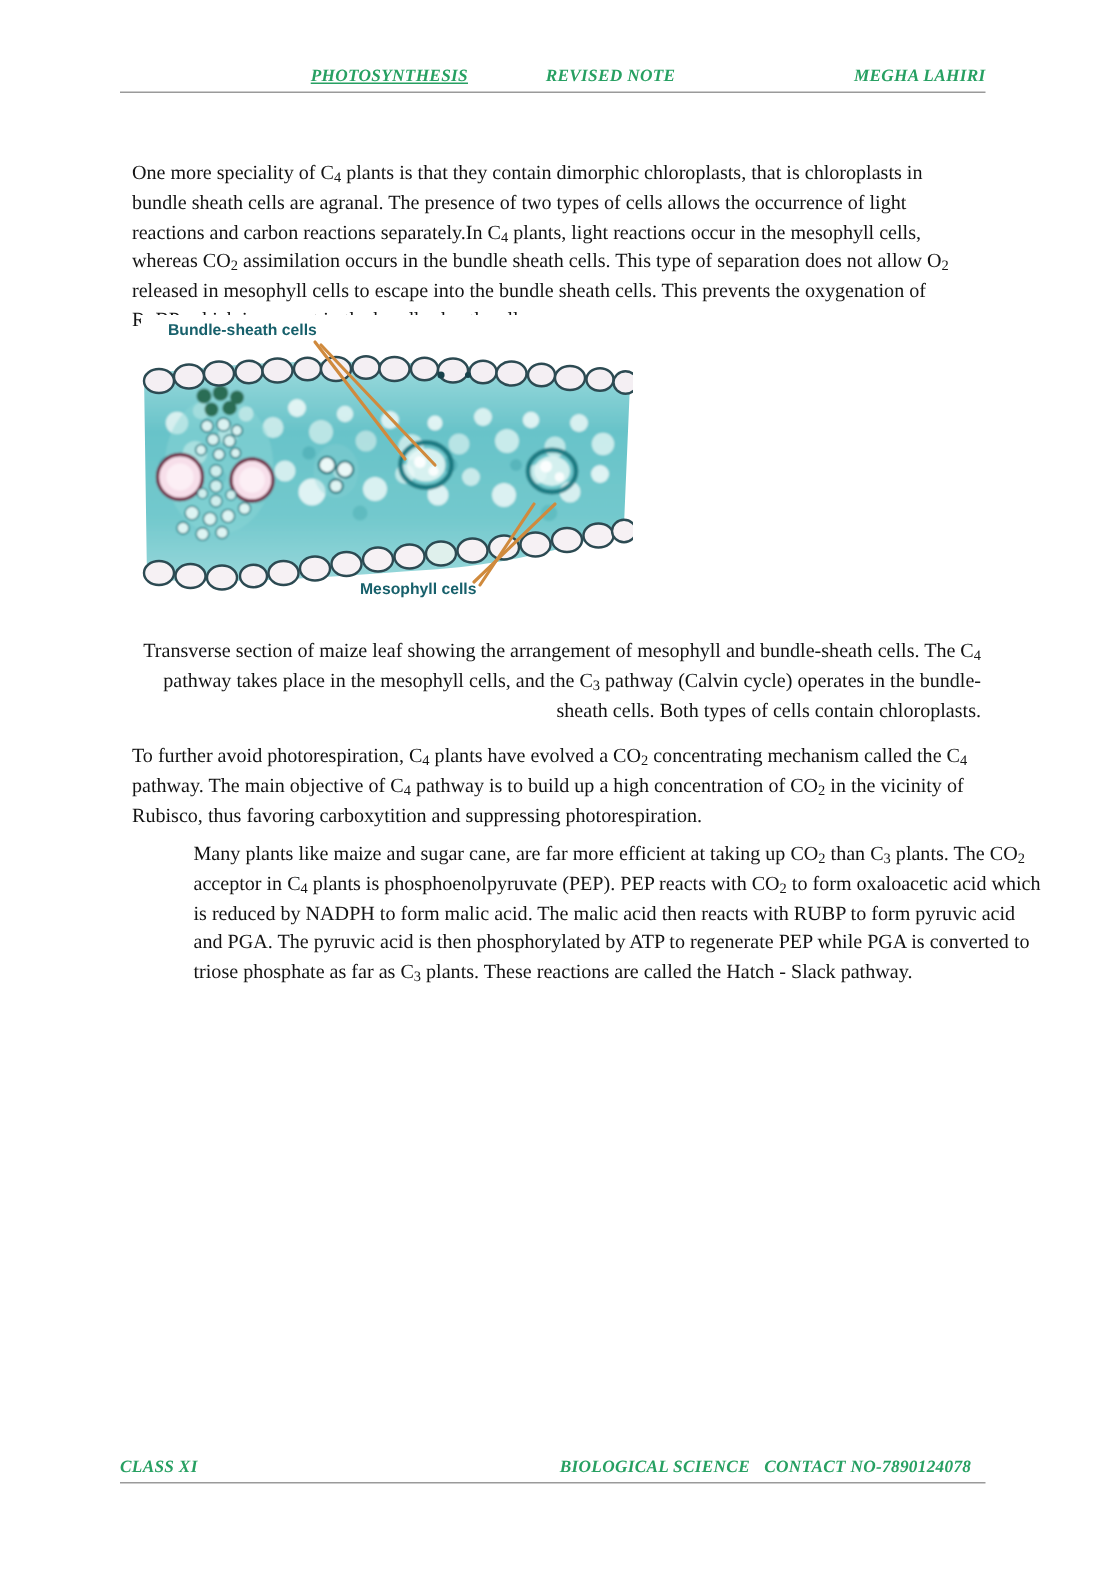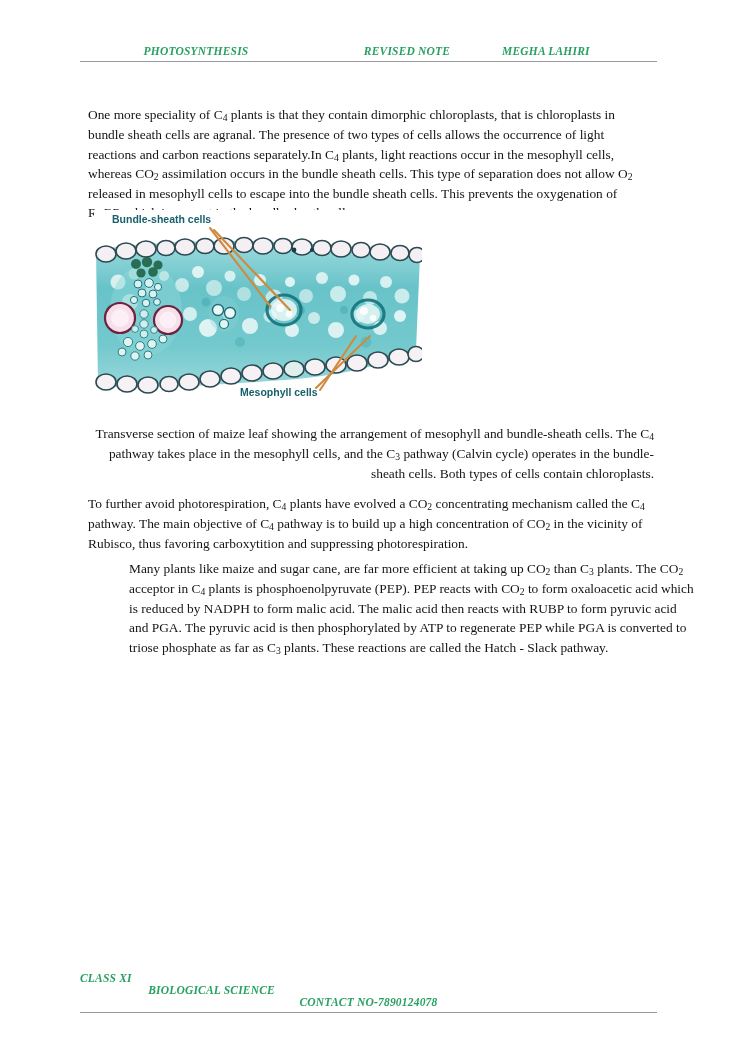--- a/index.html
+++ b/index.html
@@ -38,25 +38,25 @@
   .runner::after {
     content: "";
     position: absolute;
     left: 0;
     right: 0;
     bottom: -5px;
     height: 1px;
     background: #9a9a9a;
   }
   .runner-head { top: 45px; }
-  .runner-foot { top: 972px; flex-direction: column; }
-
-  .rh-left   { width: 232px; text-align: center; }
+  .runner-foot { top: 972px; }
+
+  .rh-left   { width: 232px; text-align: right; text-decoration: underline; }
   .rh-center { width: 190px; text-align: center; }
-  .rh-right  { flex: 1; }
+  .rh-right  { flex: 1; text-align: right; }
 
   .rf-left   { width: 225px; text-align: left; }
   .rf-center { width: 195px; text-align: right; font-family: Liberation Serif, serif; }
   .rf-right  { flex: 1; text-align: center; }
 
   
   .para {
     position: absolute;
     left: 88px;
     width: 566px;

